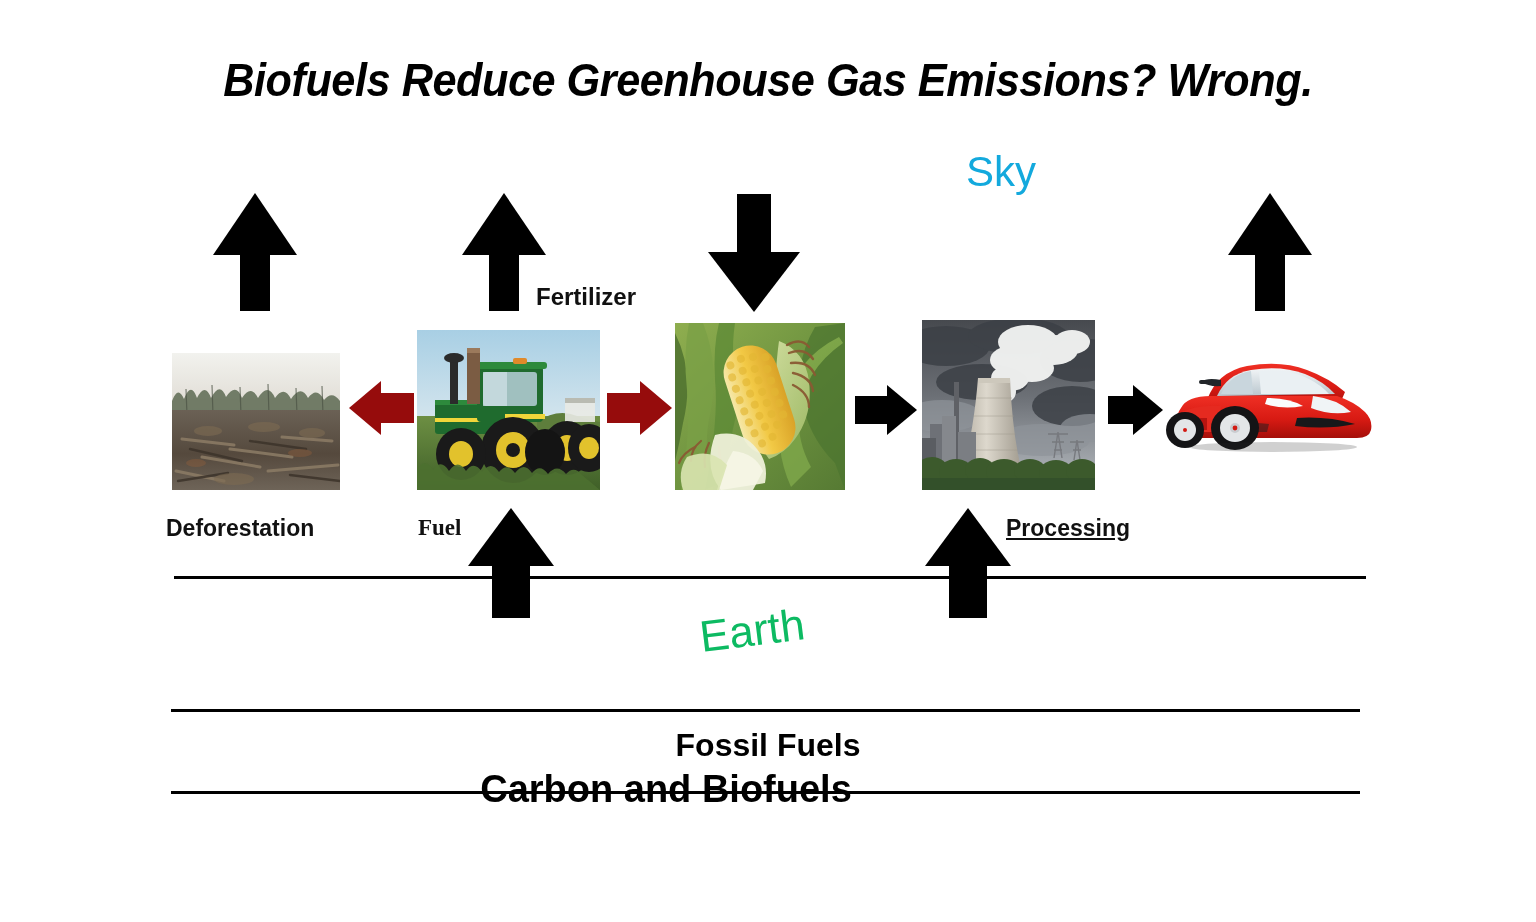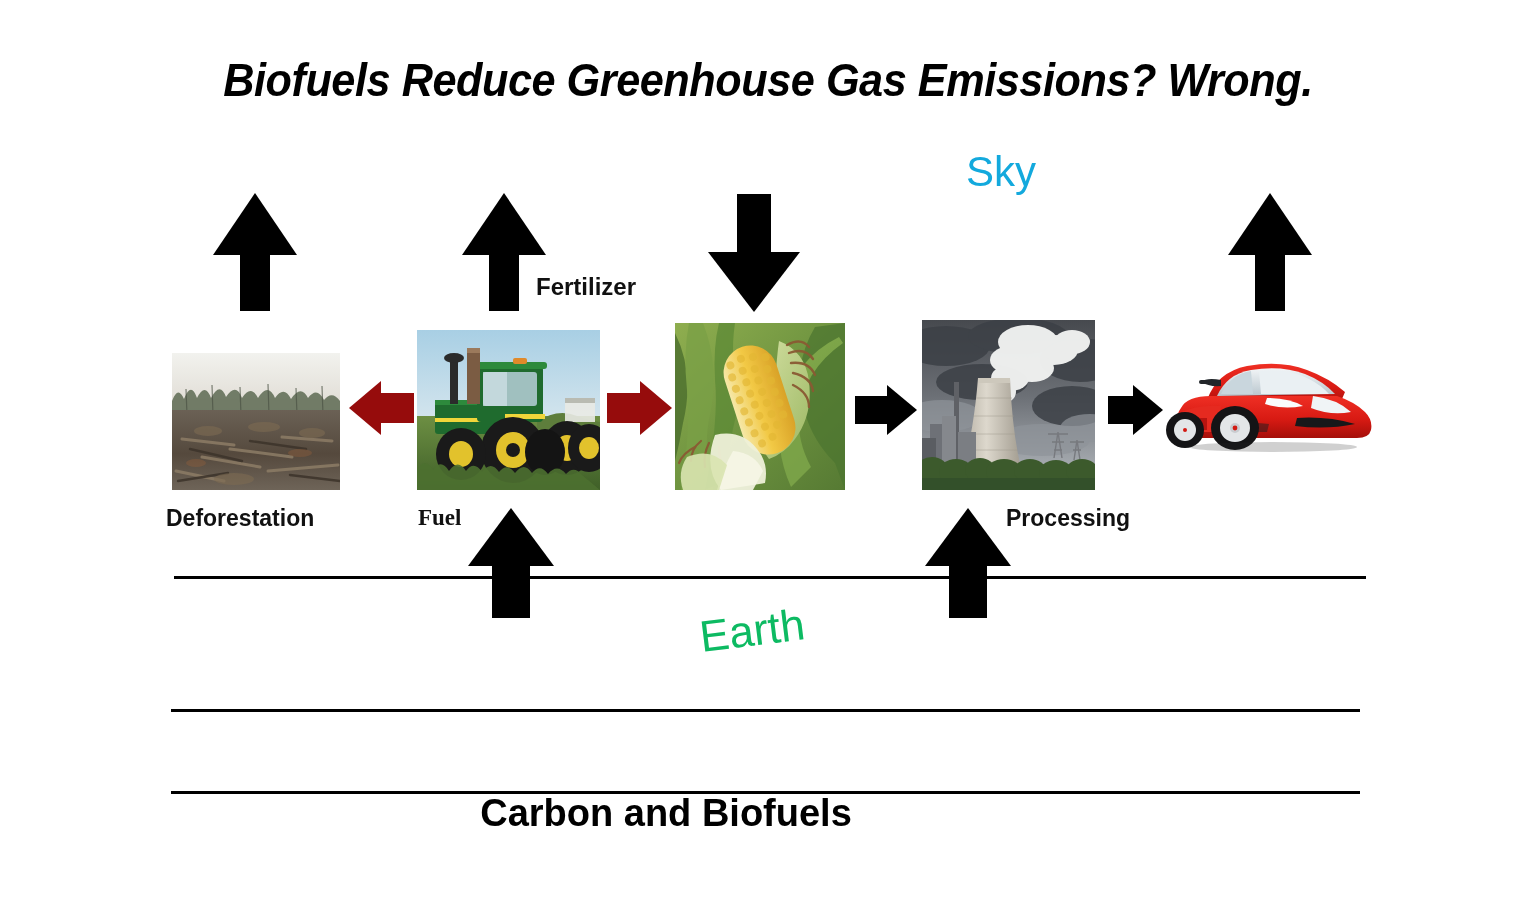--- a/index.html
+++ b/index.html
@@ -66,39 +66,40 @@
     position: absolute;
     left: 0; top: 727px;
     width: 1536px;
     text-align: center;
     font-size: 32px;
     font-weight: bold;
     color: #000000;
   }
   .label-carbon {
     position: absolute;
-    left: 0; top: 792px;
+    left: 0; top: 768px;
     width: 1332px;
     text-align: center;
     font-size: 38px;
     font-weight: bold;
     color: #000000;
   }
 
   
   .node-label {
     position: absolute;
     font-size: 23px;
     font-weight: bold;
     color: #111111;
     white-space: nowrap;
+    margin-top: 10px;
   }
   .label-deforestation { left: 166px; top: 505px; text-align: right; }
   .label-fuel          { left: 418px; top: 505px; font-family: Liberation Serif, serif; }
-  .label-processing    { left: 1006px; top: 505px; }
+  .label-processing    { left: 1006px; top: 505px; text-decoration: underline; }
   .label-fertilizer    { left: 536px; top: 273px; font-size: 24px; }
 
   
   .arrow { position: absolute; }
 
   .arrow-up .head, .arrow-down .head,
   .arrow-left .head, .arrow-right .head { position: absolute; width: 0; height: 0; }
   .arrow-up .shaft, .arrow-down .shaft,
   .arrow-left .shaft, .arrow-right .shaft { position: absolute; }
 
@@ -555,17 +556,18 @@
   <div class="arrow arrow-up arw-ground-fuel">
     <span class="head"></span>
     <span class="shaft"></span>
   </div>
   <div class="arrow arrow-up arw-ground-proc">
     <span class="head"></span>
     <span class="shaft"></span>
   </div>
 
   <div class="hline line-earth-bot"></div>
+  <div class="label-fossil">Fossil Fuels</div>
   <div class="hline line-fossil-bot"></div>
 
   <div class="label-carbon">Carbon and Biofuels</div>
 
 </div>
 
 </body></html>

